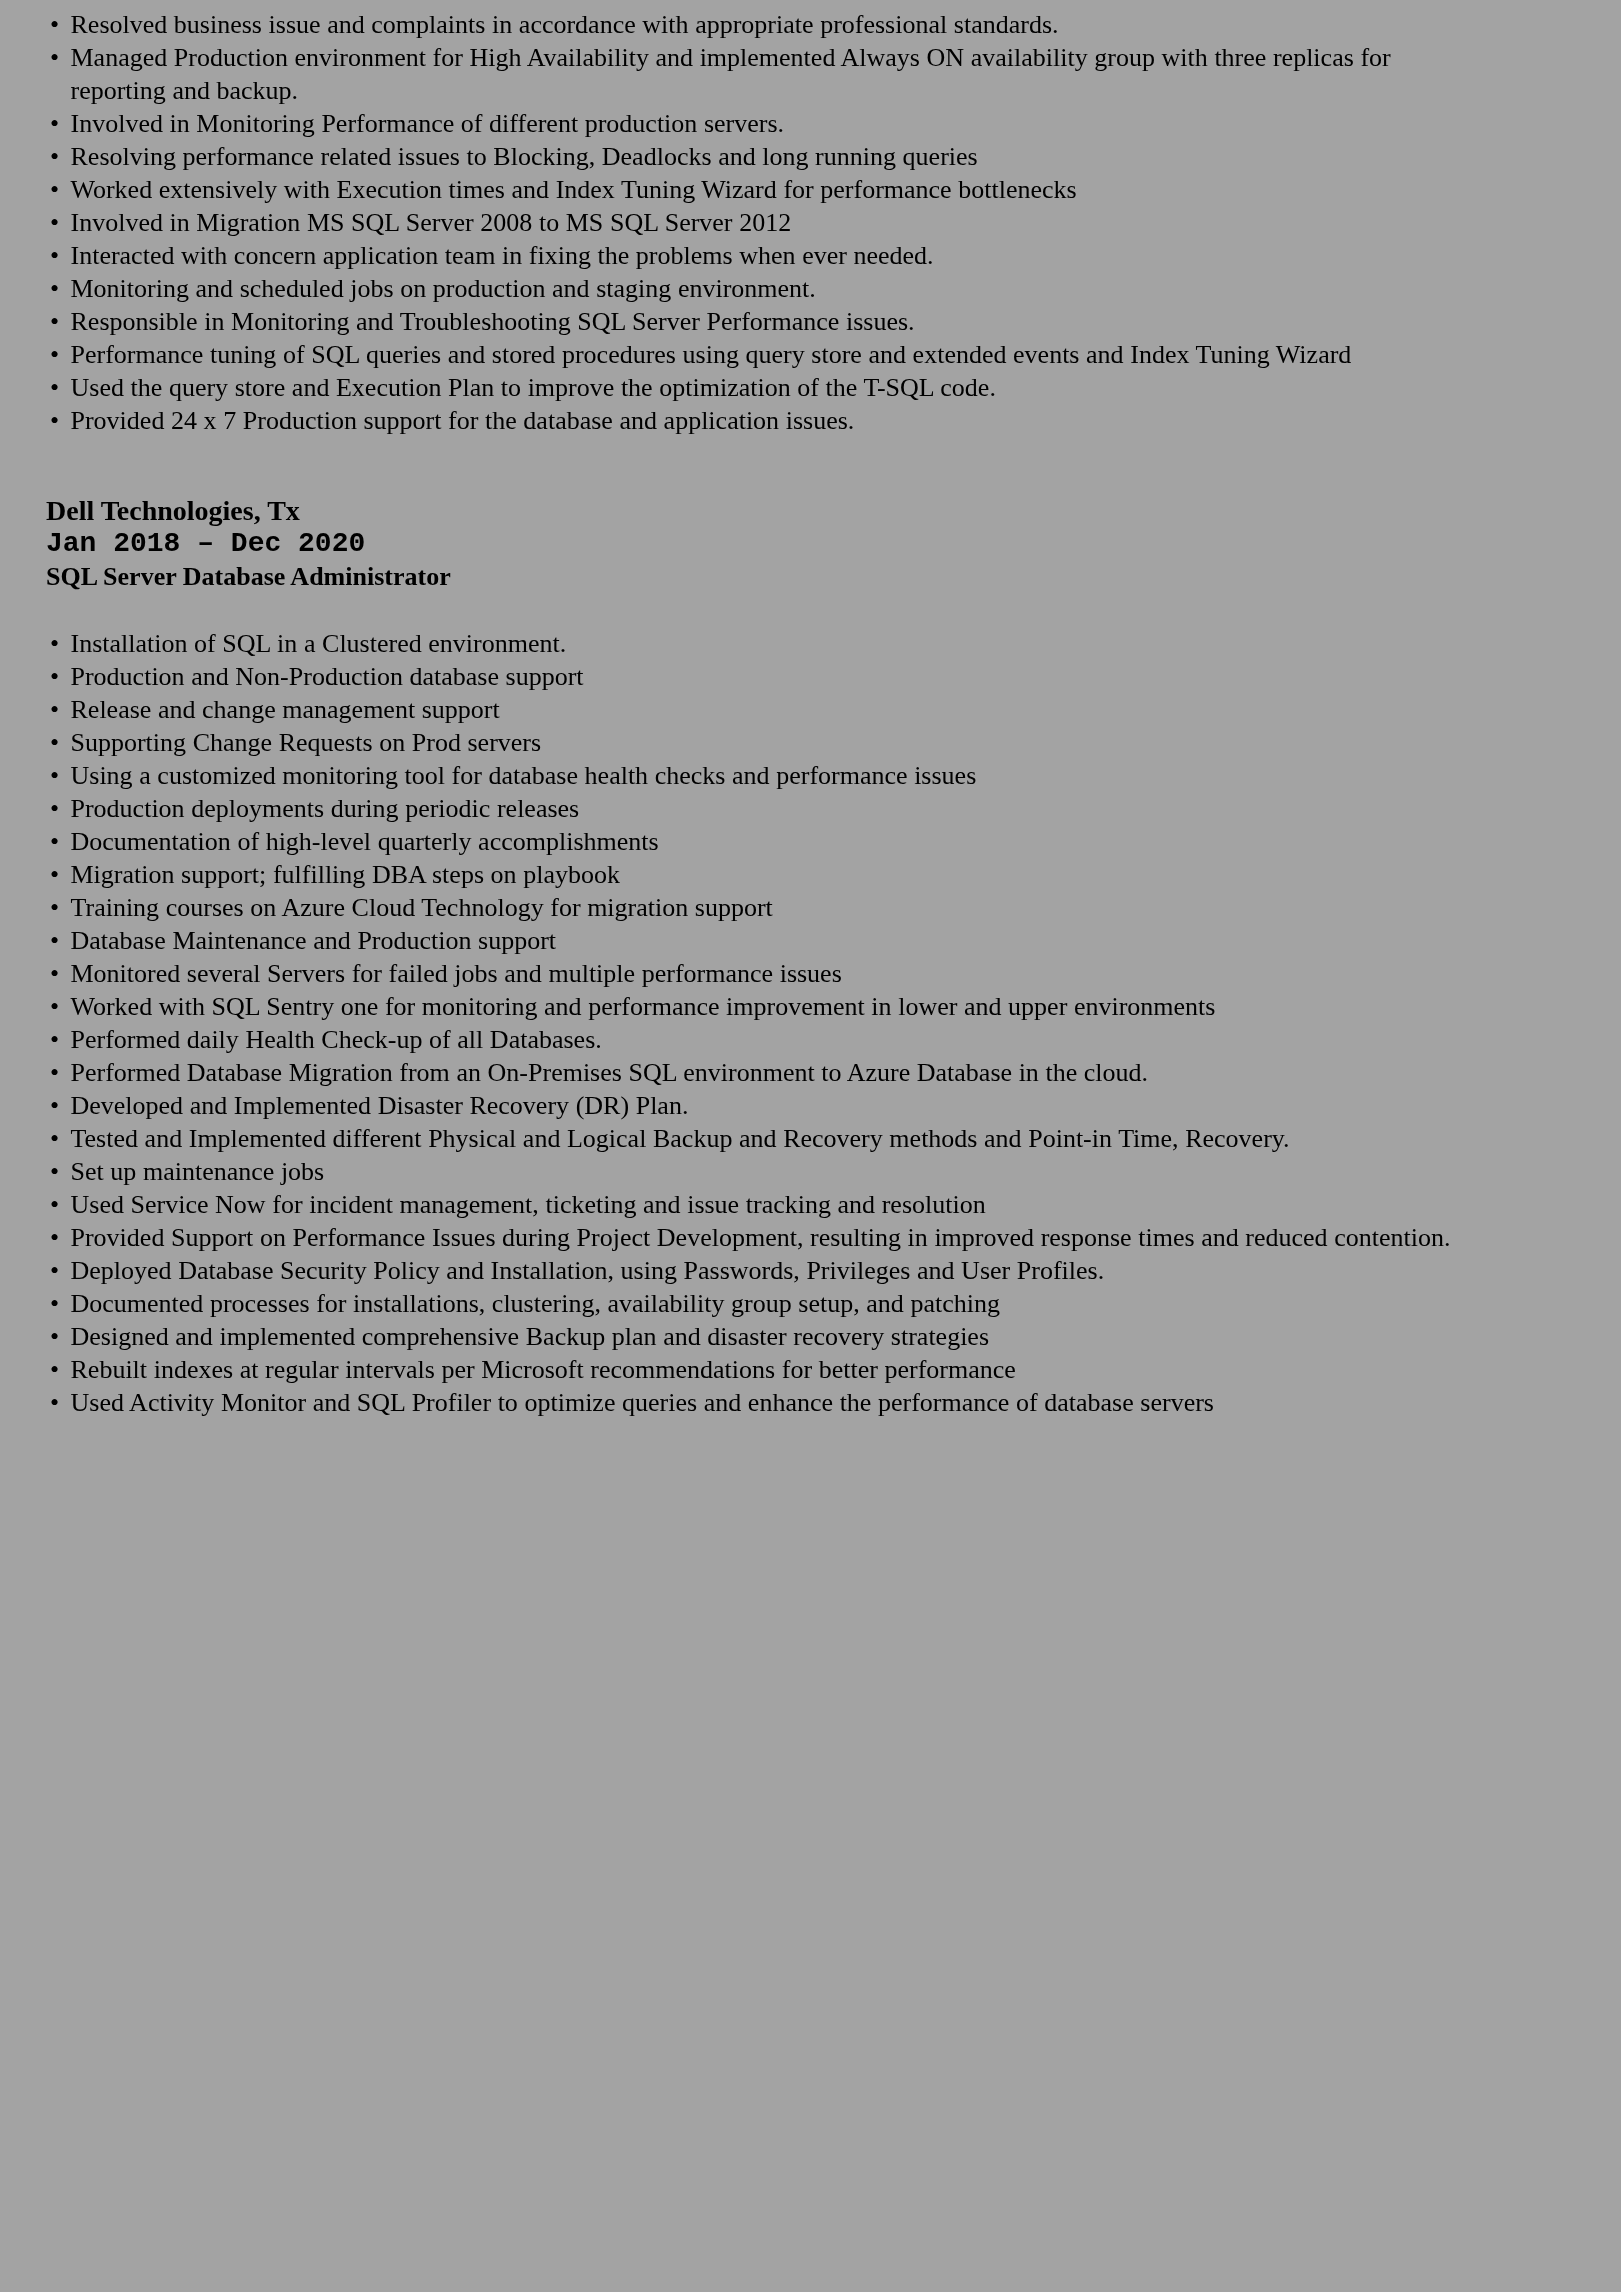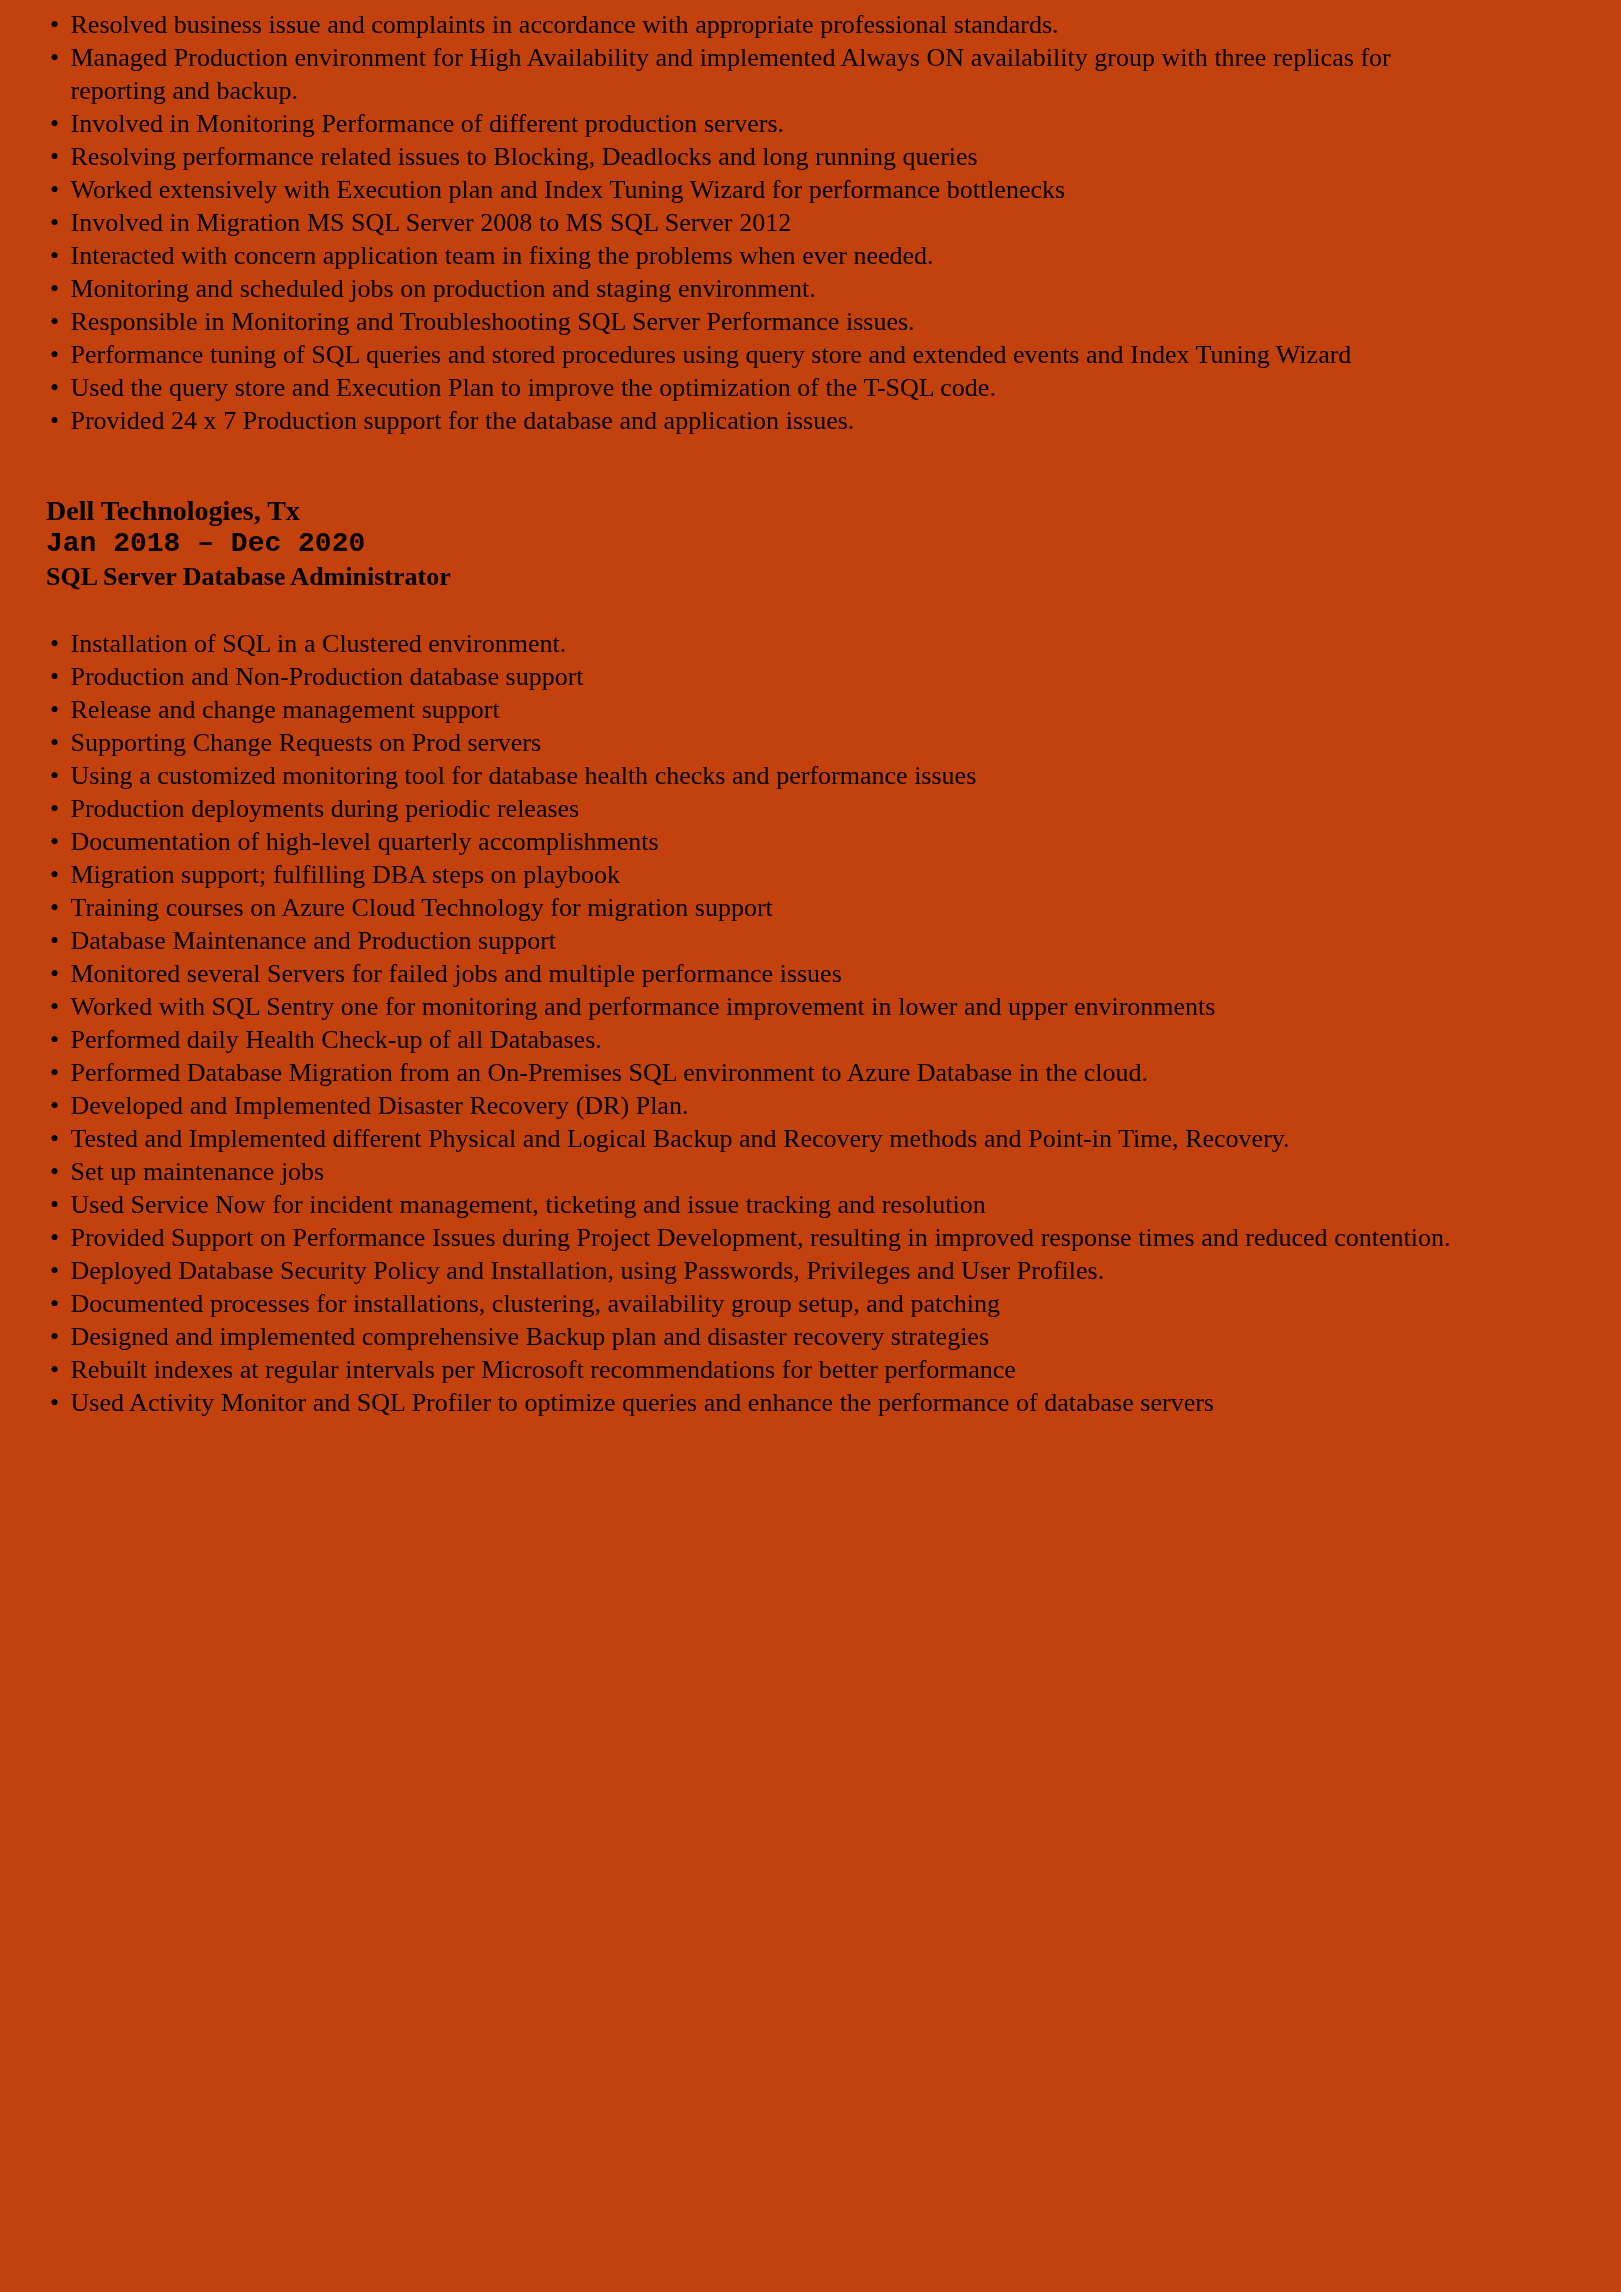--- a/index.html
+++ b/index.html
@@ -13,21 +13,21 @@
     font-family: "Liberation Serif", "DejaVu Serif", serif;
     color: #000000;
     -webkit-font-smoothing: antialiased;
   }
   .page {
     position: relative;
     width: 1621px;
     height: 2293px;
     box-sizing: border-box;
     padding: 0;
-    background: #c2410c;
+    background: #a3a3a3;
     overflow: hidden;
   }
   .content {
     position: absolute;
     left: 46px;
     top: 7.8px;
     width: 1470px;
   }
 
   
@@ -104,21 +104,21 @@
 <body>
 
 <div class="page">
   <div class="content">
 
     <ul class="bullets block-one" id="list-one">
         <li>Resolved business issue and complaints in accordance with appropriate professional standards.</li>
         <li>Managed Production environment for High Availability and implemented Always ON availability group with three replicas for reporting and backup.</li>
         <li>Involved in Monitoring Performance of different production servers.</li>
         <li>Resolving performance related issues to Blocking, Deadlocks and long running queries</li>
-        <li>Worked extensively with Execution plan and Index Tuning Wizard for performance bottlenecks</li>
+        <li>Worked extensively with Execution times and Index Tuning Wizard for performance bottlenecks</li>
         <li>Involved in Migration MS SQL Server 2008 to MS SQL Server 2012</li>
         <li>Interacted with concern application team in fixing the problems when ever needed.</li>
         <li>Monitoring and scheduled jobs on production and staging environment.</li>
         <li>Responsible in Monitoring and Troubleshooting SQL Server Performance issues.</li>
         <li>Performance tuning of SQL queries and stored procedures using query store and extended events and Index Tuning Wizard</li>
         <li>Used the query store and Execution Plan to improve the optimization of the T-SQL code.</li>
         <li>Provided 24 x 7 Production support for the database and application issues.</li>
       </ul>
 
     <div class="spacer-before-header"></div>

